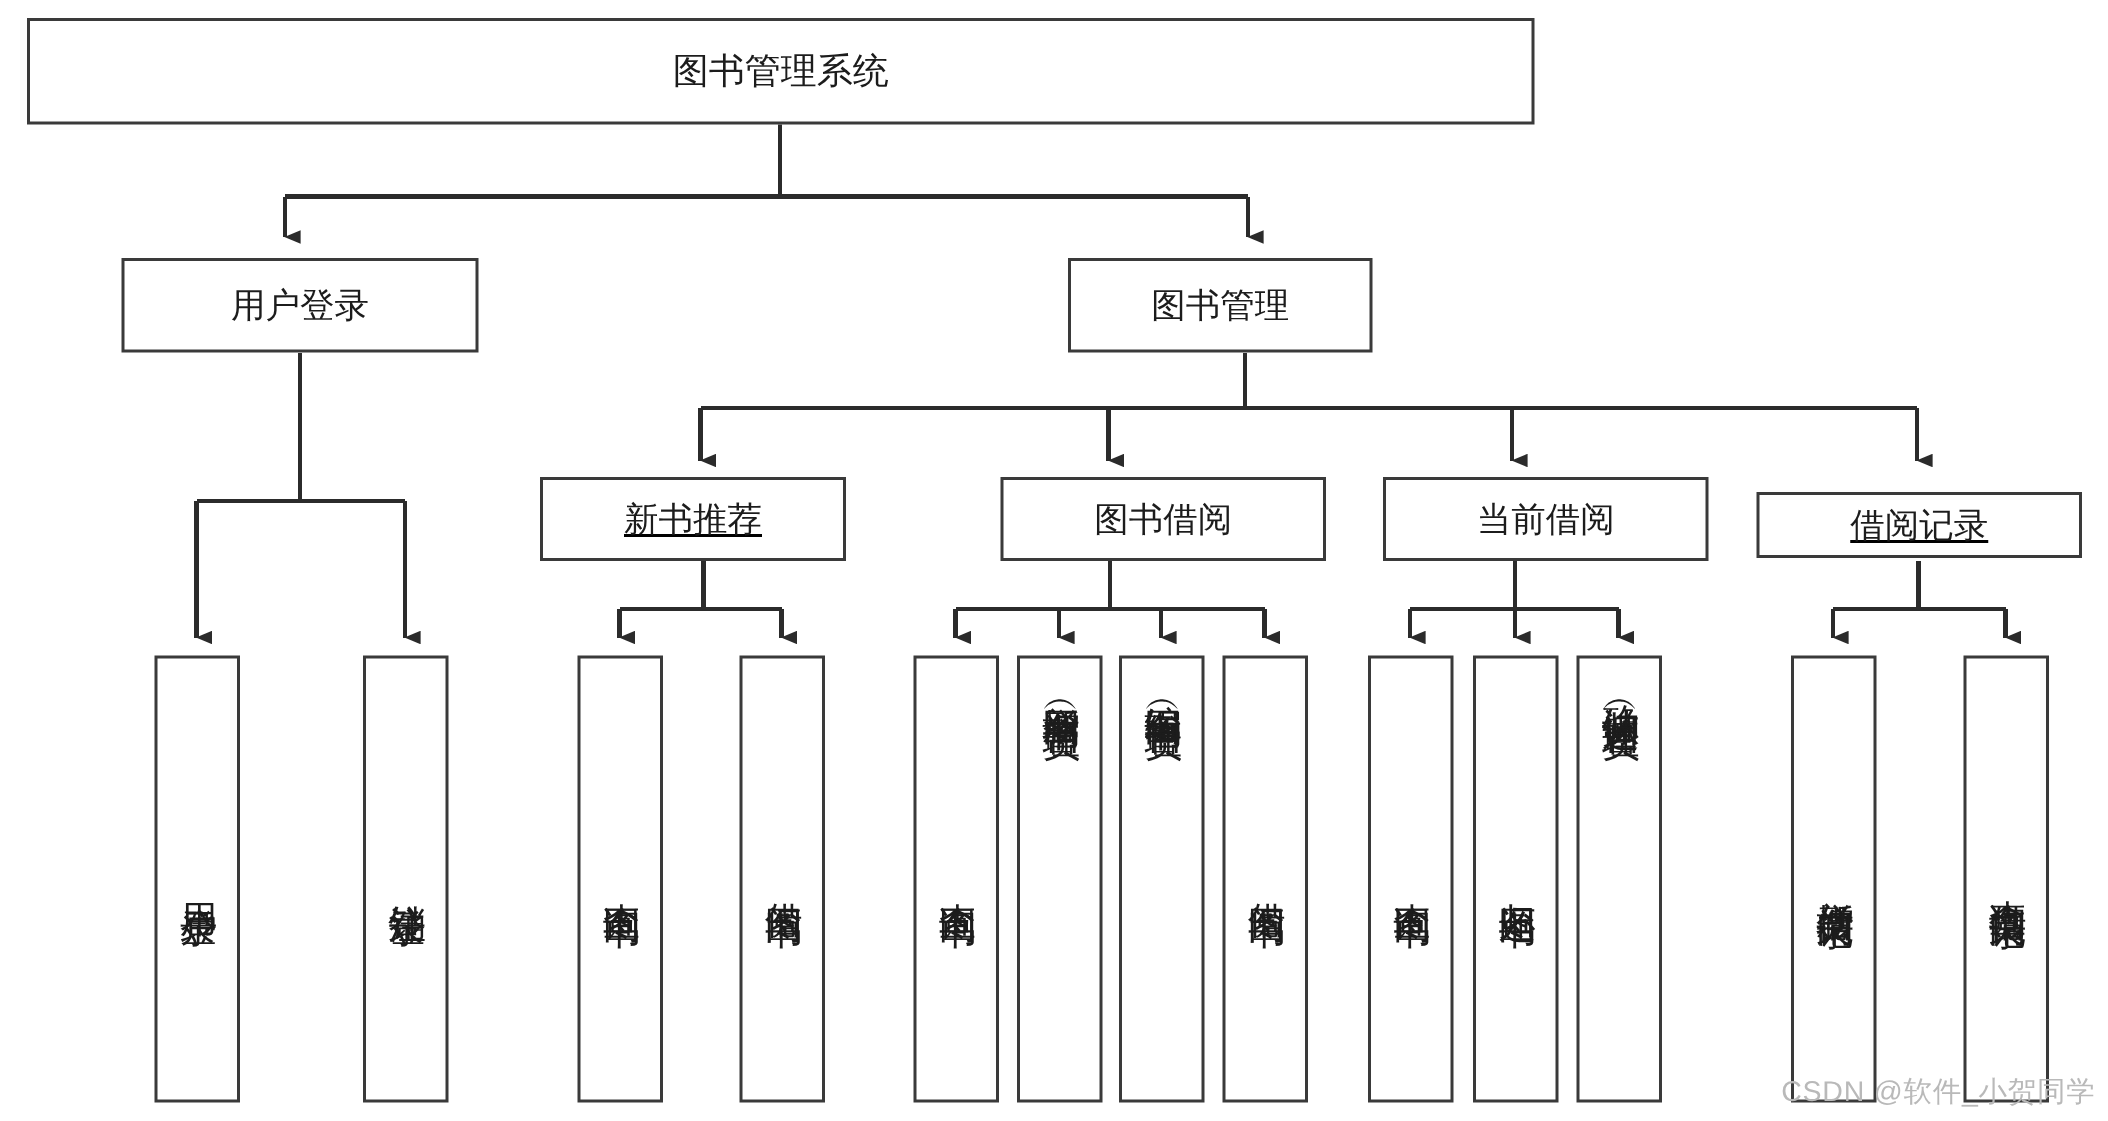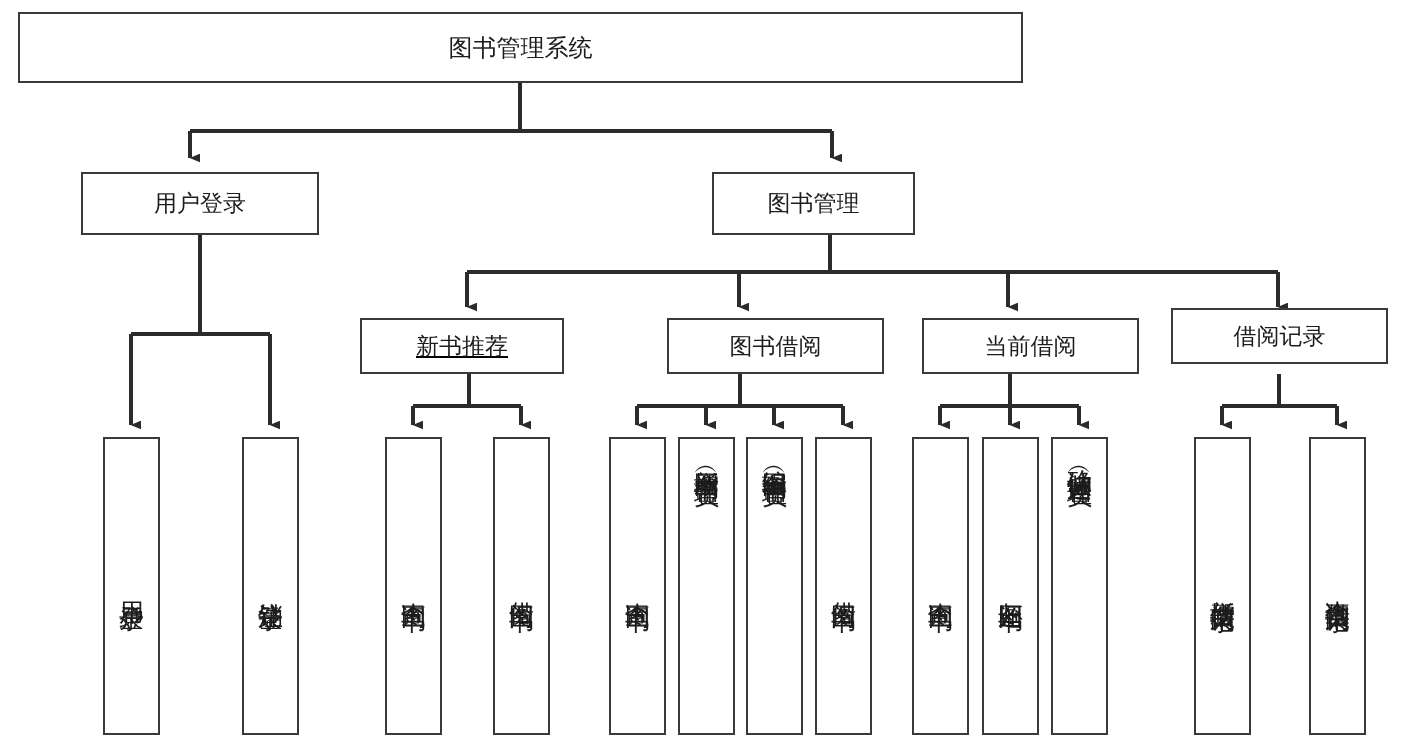--- a/index.html
+++ b/index.html
@@ -150,21 +150,21 @@
   </div>
 
   <div class="node horiz" style="left:632px; top:318px; width:217px; height:56px;margin-left:35px;">
     <span class="label">图书借阅</span>
   </div>
 
   <div class="node horiz" style="left:902px; top:318px; width:217px; height:56px;margin-left:20px;">
     <span class="label">当前借阅</span>
   </div>
 
-  <div class="node horiz" style="left:1171px; top:308px; width:217px; height:56px;">
+  <div class="node horiz" style="left:1171px; top:328px; width:217px; height:44px;text-decoration:underline;">
     <span class="label">借阅记录</span>
   </div>
 
   <div class="node vert centered" style="left:103px; top:437px; width:57px; height:298px;">
     <span class="label">用户登录</span>
   </div>
 
   <div class="node vert centered" style="left:242px; top:437px; width:57px; height:298px;">
     <span class="label">注销登录</span>
   </div>
@@ -206,14 +206,15 @@
   </div>
 
   <div class="node vert centered" style="left:1194px; top:437px; width:57px; height:298px;">
     <span class="label">新增借阅记录</span>
   </div>
 
   <div class="node vert centered" style="left:1309px; top:437px; width:57px; height:298px;">
     <span class="label">查询借阅记录</span>
   </div>
 
+  <div id="watermark">CSDN @软件_小贺同学</div>
 
 </div>
 
 </body></html>

